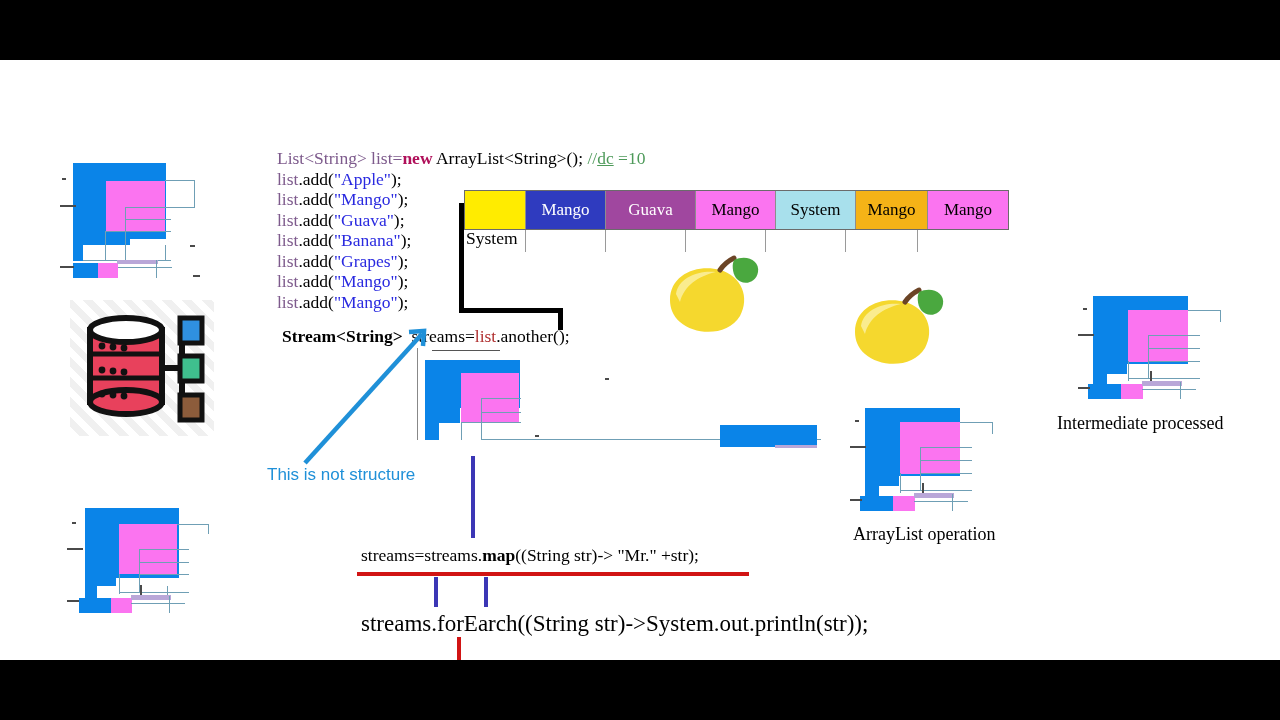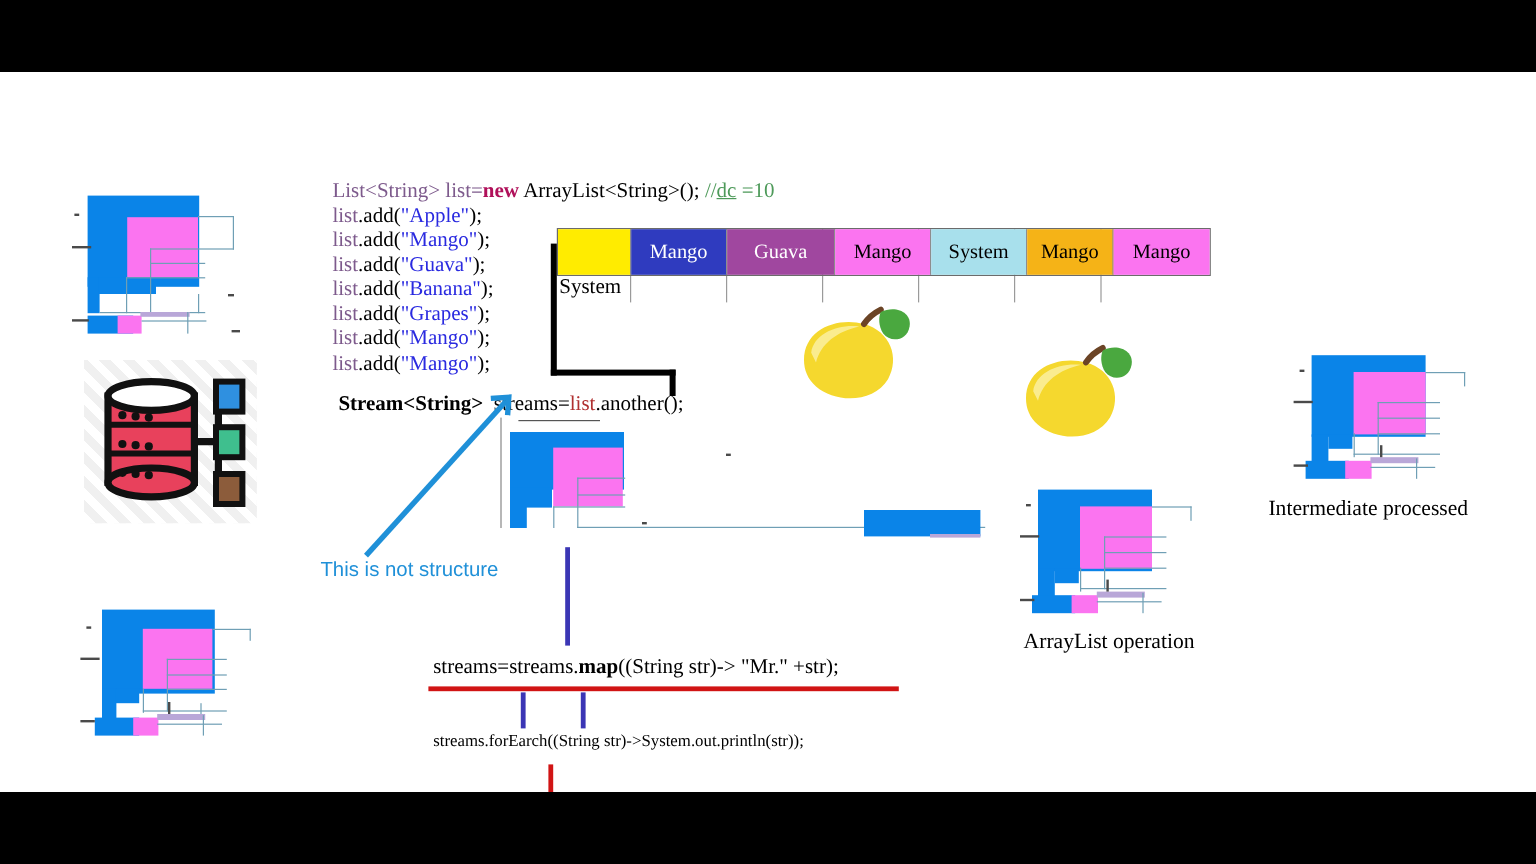--- a/index.html
+++ b/index.html
@@ -142,21 +142,21 @@
   #map-underline {
     left: 357px;
     top: 512px;
     width: 392px;
     height: 4px;
     background: #d11414;
   }
   #foreach-line {
     left: 361px;
     top: 551px;
-    font-size: 14px;
+    font-size: 23px;
     white-space: nowrap;
     color: #000;
   }
 
   .vbar-blue { position:absolute; background:#3b36b5; }
   .vbar-red  { position:absolute; background:#d11414; }
   .diag-blue { position:absolute; }
 
   
   .deco { position: absolute; }

